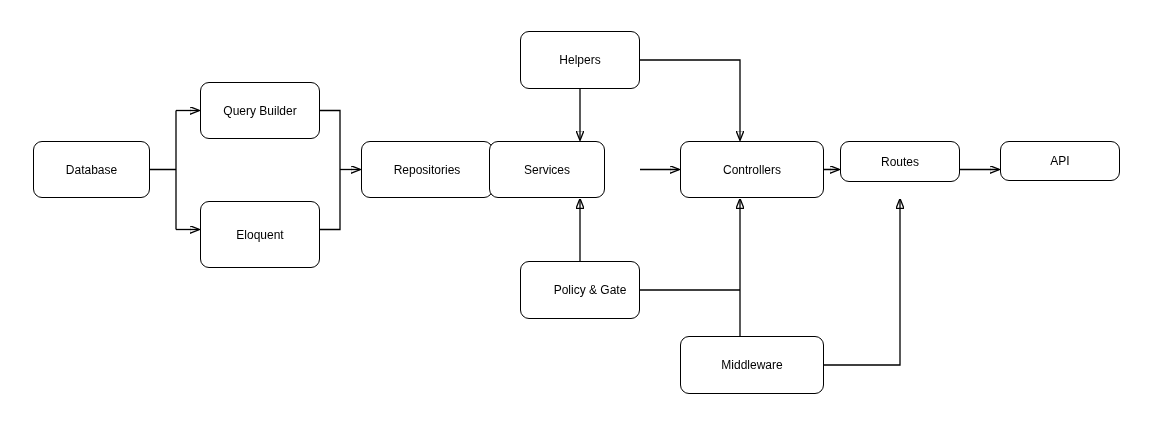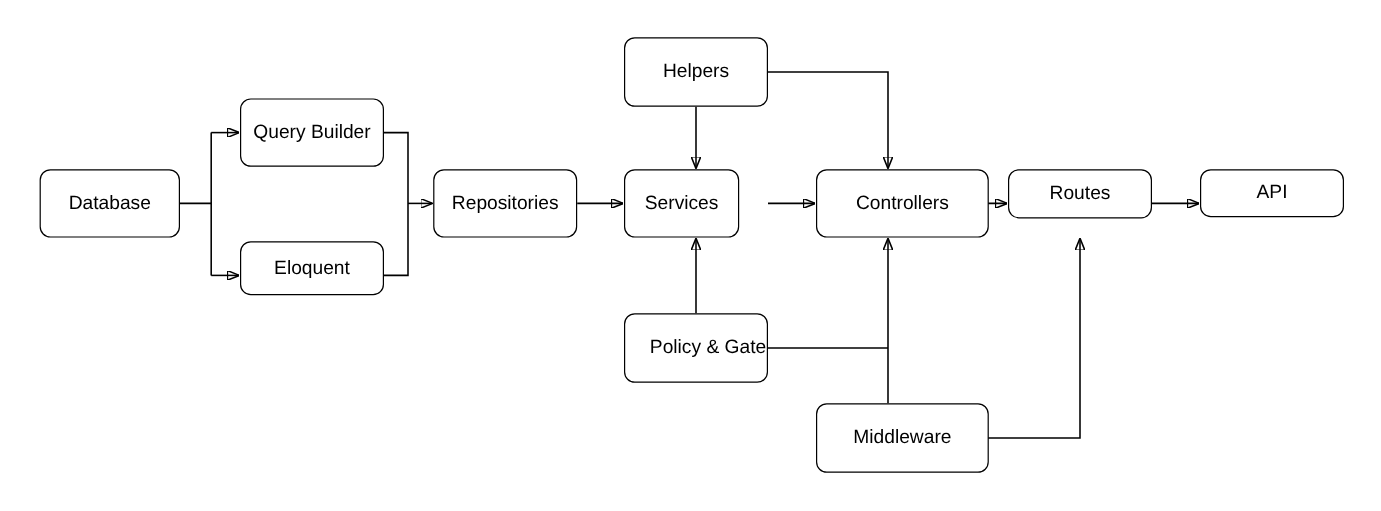--- a/index.html
+++ b/index.html
@@ -29,31 +29,31 @@
   }
   .node {
     position: absolute;
     box-sizing: border-box;
     background: #ffffff;
     border: 1.3px solid #000000;
     border-radius: 9px;
     display: flex;
     align-items: center;
     justify-content: center;
-    font-size: 16px;
+    font-size: 12px;
     color: #000000;
     text-align: center;
     white-space: nowrap;
   }
   .n-database     { left: 33px;   top: 141px; width: 117px; height: 57px; }
   .n-querybuilder { left: 200px;  top: 82px;  width: 120px; height: 57px; }
-  .n-eloquent     { left: 200px;  top: 201px; width: 120px; height: 45px; }
-  .n-repositories { left: 361px;  top: 141px; width: 120px; height: 57px; }
+  .n-eloquent     { left: 200px;  top: 201px; width: 120px; height: 67px; }
+  .n-repositories { left: 361px;  top: 141px; width: 132px; height: 57px; }
   .n-helpers      { left: 520px;  top: 31px;  width: 120px; height: 58px; }
-  .n-services     { left: 520px;  top: 141px; width: 96px; height: 57px; }
+  .n-services     { left: 489px;  top: 141px; width: 116px; height: 57px; }
   .n-policygate   { left: 520px;  top: 261px; width: 120px; height: 58px; padding-left: 20px; }
   .n-controllers  { left: 680px;  top: 141px; width: 144px; height: 57px; }
   .n-middleware   { left: 680px;  top: 336px; width: 144px; height: 58px; }
   .n-routes       { left: 840px;  top: 141px; width: 120px; height: 41px; }
   .n-api          { left: 1000px; top: 141px; width: 120px; height: 40px; }
 </style>
 </head>
 <body>
 
 <div class="canvas">

